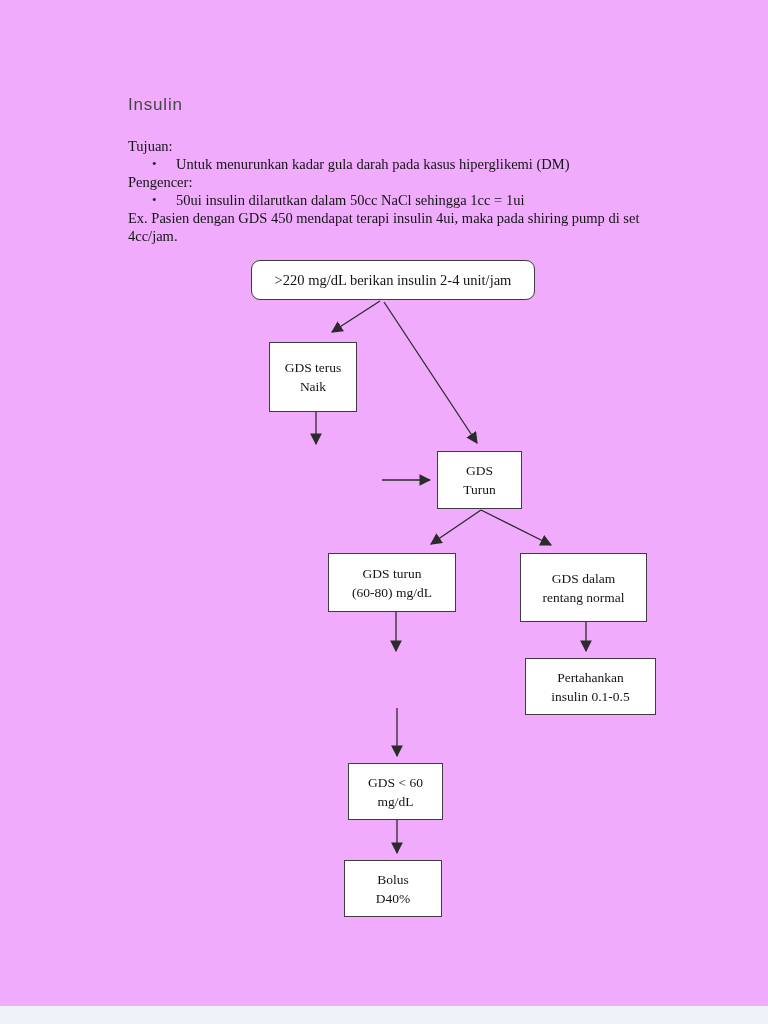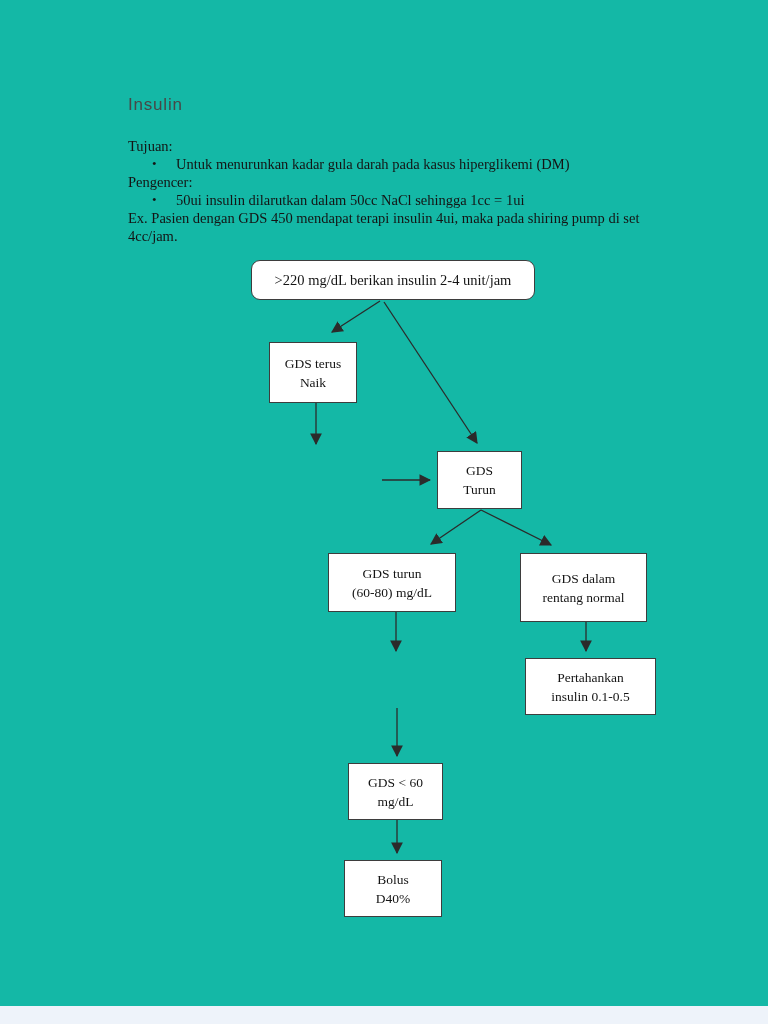--- a/index.html
+++ b/index.html
@@ -1,21 +1,21 @@
 <!DOCTYPE html>
 <html><head>
 <meta charset="utf-8">
 <style>
   * { margin: 0; padding: 0; box-sizing: border-box; }
   html, body { width: 768px; height: 1024px; background: #ffffff; }
   body { position: relative; overflow: hidden; }
 
   .page {
     position: absolute; left: 0; top: 0; width: 768px; height: 1024px;
-    background: #14b8a6;
+    background: #f0abfc;
     font-family: "Liberation Serif", "DejaVu Serif", serif;
     color: #1c1c1c;
   }
 
   .doc-title {
     position: absolute; left: 128px; top: 95px;
     font-family: "Liberation Sans", "DejaVu Sans", sans-serif;
     font-size: 17px; font-weight: 400; color: #474747;
     letter-spacing: 0.8px;
   }
@@ -38,21 +38,21 @@
     border: 1.5px solid #3d3d3d;
     background: #ffffff;
     display: flex; flex-direction: column;
     align-items: center; justify-content: center;
     text-align: center;
     font-size: 13.5px; line-height: 19px; color: #141414;
   }
   .node.rounded { border-radius: 9px; font-size: 14.5px; }
 
   #n-start        { left: 251px; top: 260px; width: 284px; height: 40px; }
-  #n-terus-naik   { left: 269px; top: 342px; width: 88px;  height: 61px; }
+  #n-terus-naik   { left: 269px; top: 342px; width: 88px;  height: 70px; }
   #n-tingkatkan   { left: 232px; top: 451px; width: 150px; height: 73px; }
   #n-gds-turun    { left: 437px; top: 451px; width: 85px;  height: 58px; text-align: right; }
   #n-turun-range  { left: 328px; top: 553px; width: 128px; height: 59px; }
   #n-normal       { left: 520px; top: 553px; width: 127px; height: 69px; text-align: center; }
   #n-stop         { left: 300px; top: 658px; width: 171px; height: 50px; }
   #n-pertahankan  { left: 525px; top: 658px; width: 131px; height: 57px; }
   #n-gds-low      { left: 348px; top: 763px; width: 95px;  height: 57px; }
   #n-bolus        { left: 344px; top: 860px; width: 98px;  height: 57px; }
 
   svg.arrows {

